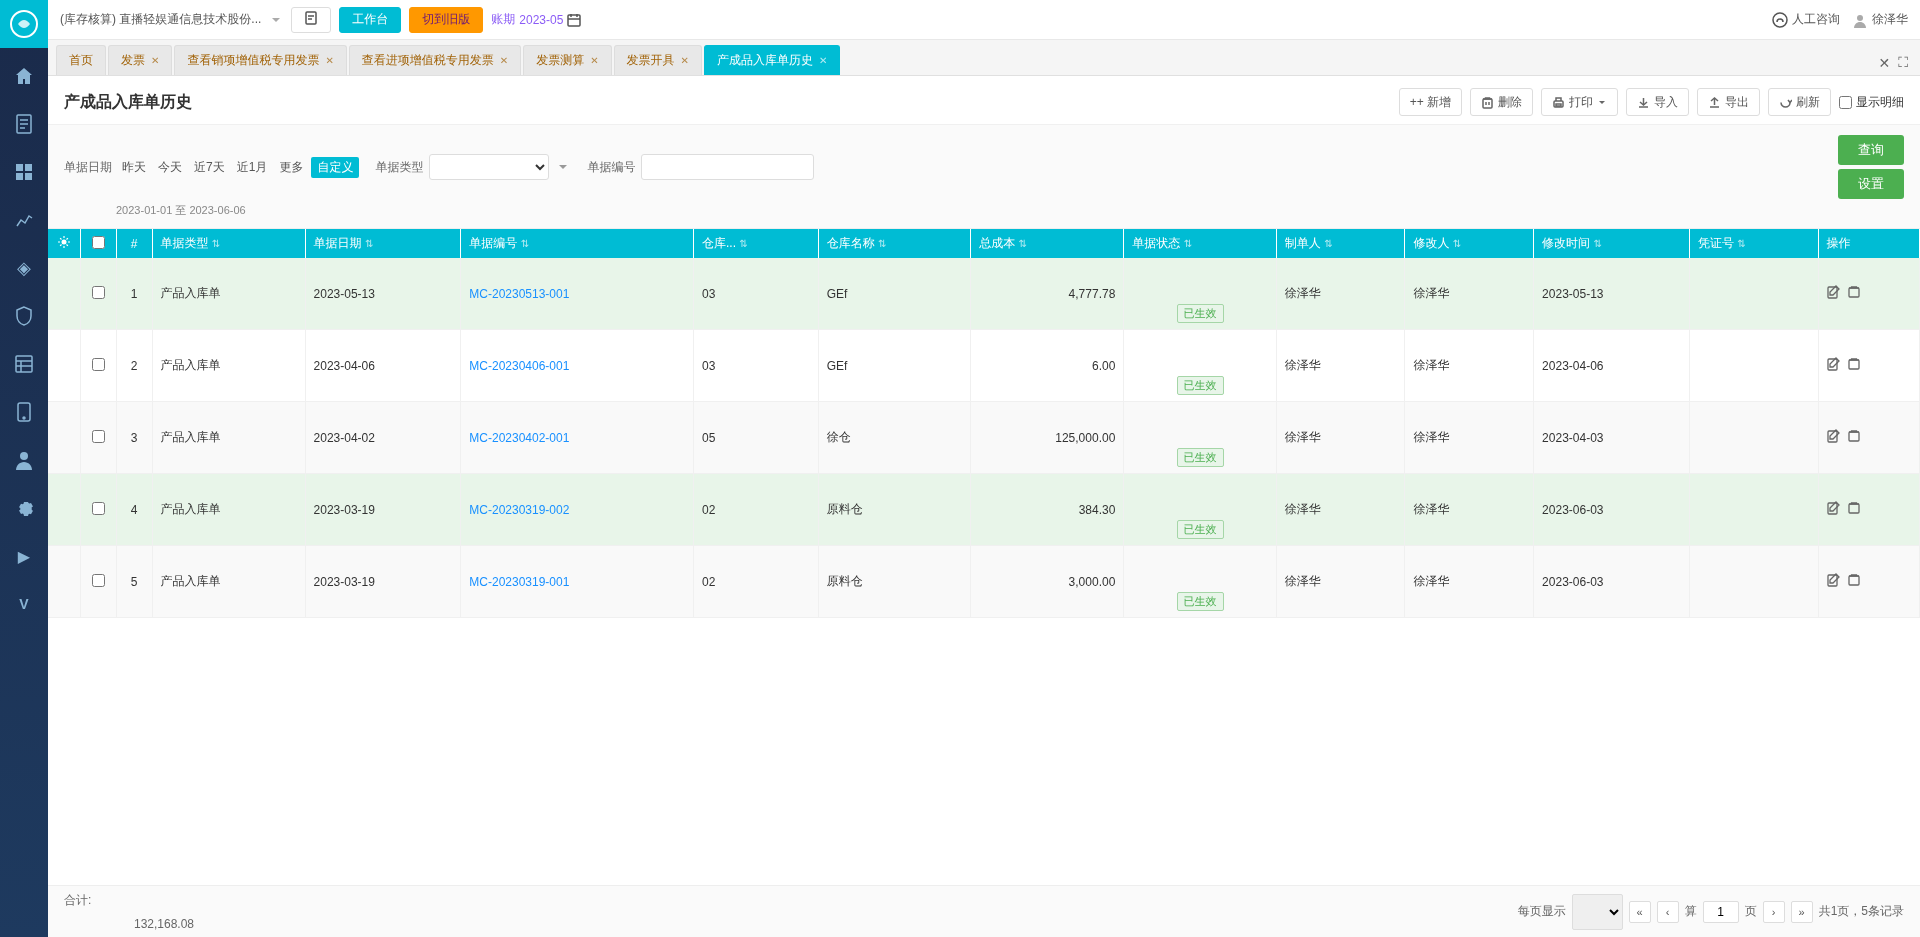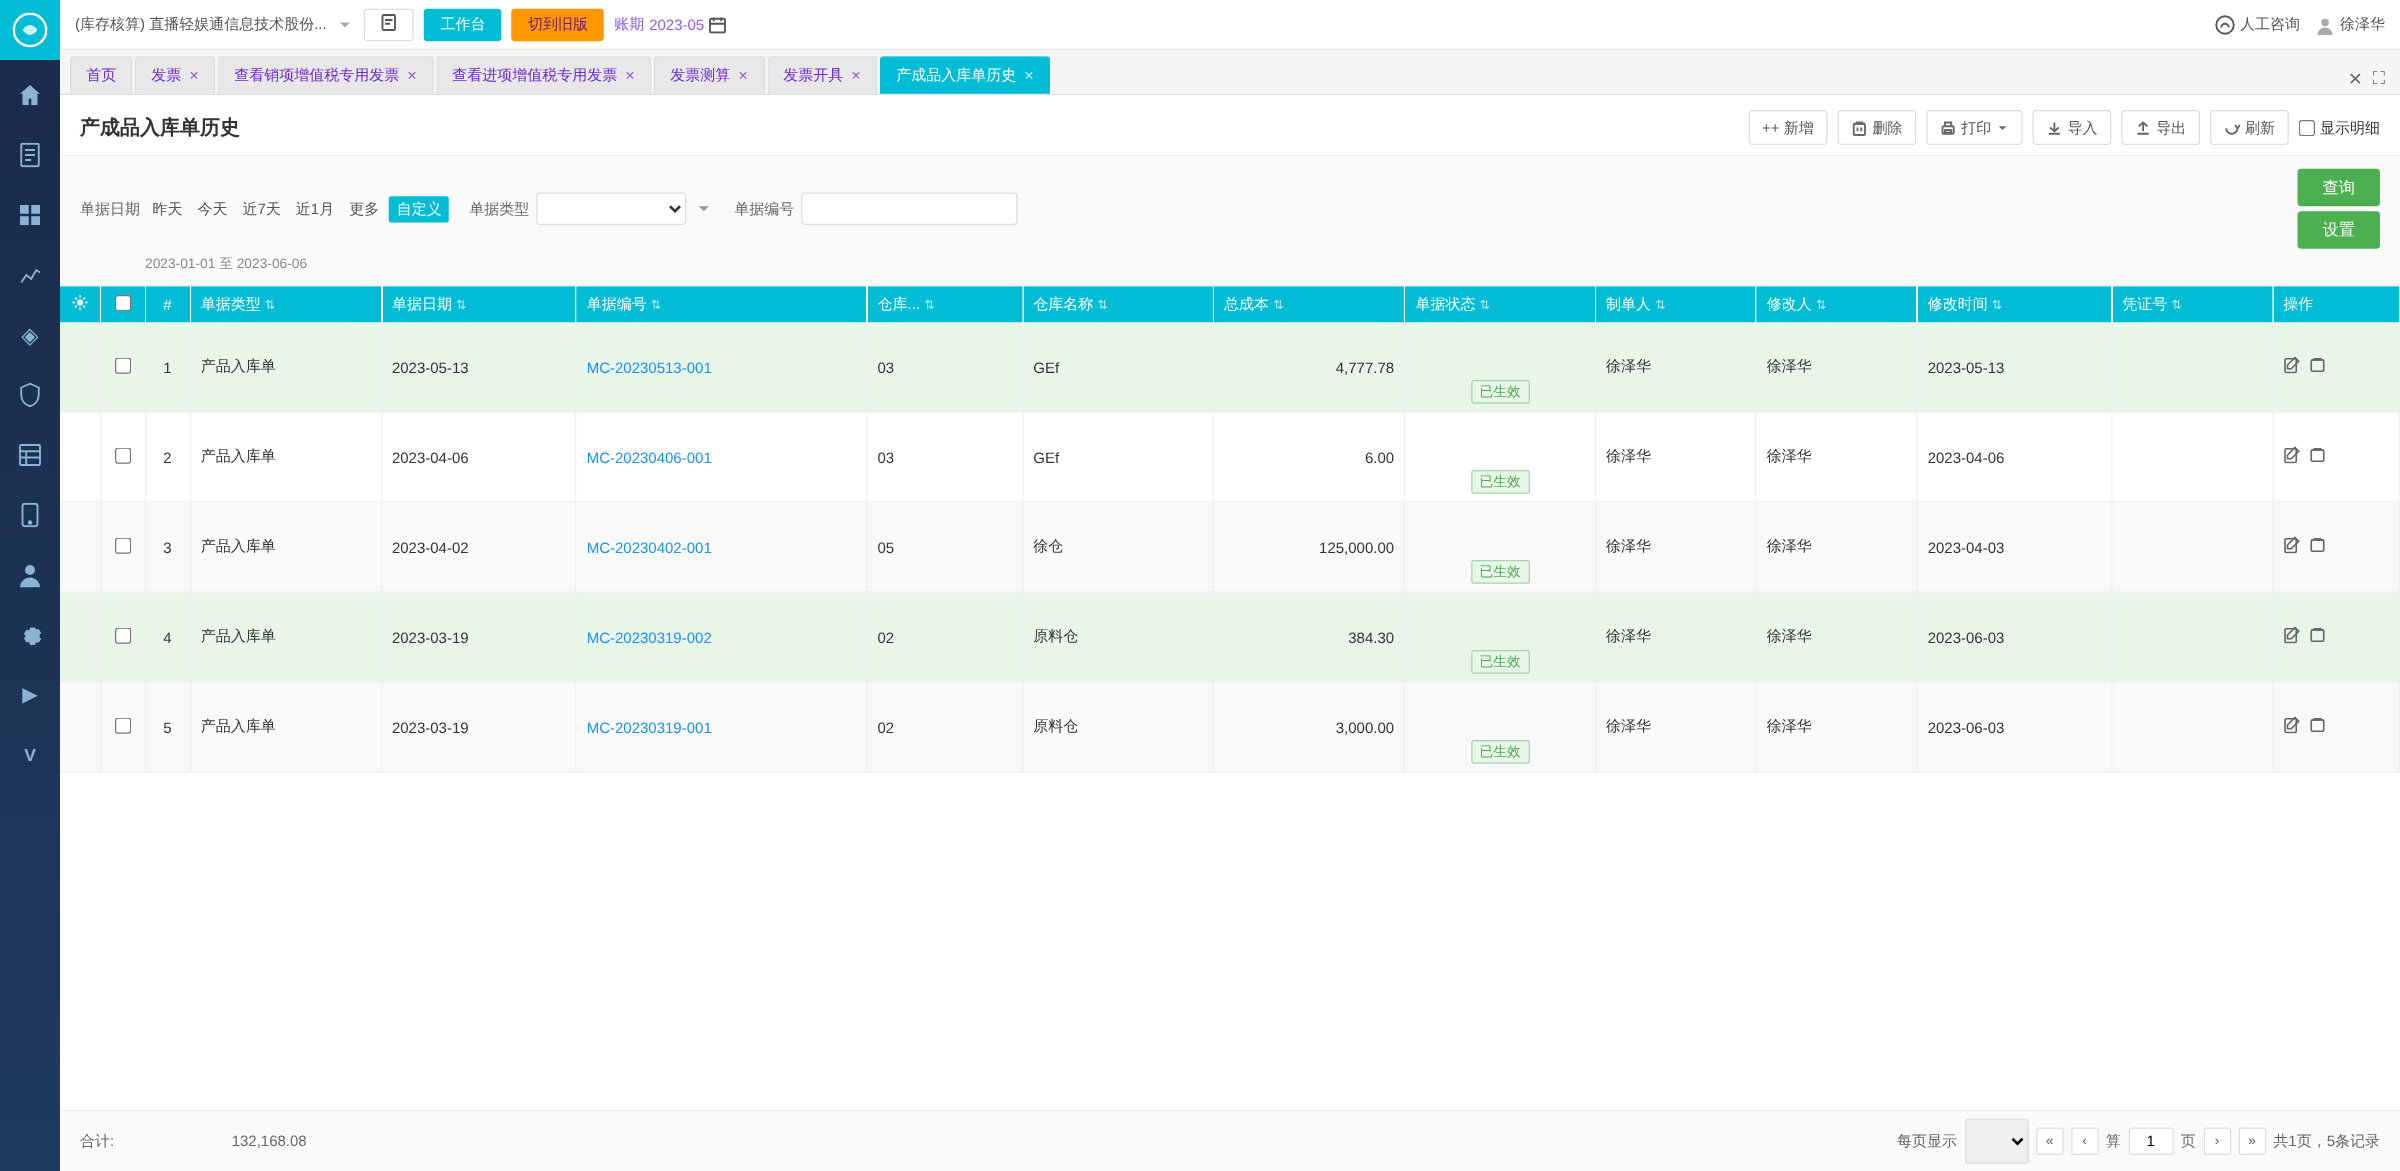--- a/index.html
+++ b/index.html
@@ -126,21 +126,21 @@
       padding: 0 12px;
       display: flex;
       align-items: center;
       gap: 6px;
       font-size: 12px;
       cursor: pointer;
       background: #e8e8e8;
       border: 1px solid #ddd;
       border-bottom: none;
       border-radius: 3px 3px 0 0;
-      color: #6d28d9;
+      color: #a16207;
       white-space: nowrap;
     }
     .tab.active {
       background: #00bcd4;
       color: white;
       border-color: #00bcd4;
     }
     .tab .close-icon { font-size: 10px; color: inherit; opacity: 0.7; }
 
     
@@ -348,22 +348,23 @@
       padding: 6px 16px;
       background: #fafafa;
       border-top: 1px solid #eee;
       display: flex;
       align-items: center;
       font-size: 12px;
       color: #666;
     }
     .footer-total {
       display: flex;
-      align-items: center;
-      gap: 24px;
+      align-items: flex-start;
+      gap: 8px;
+      flex-direction: column;
     }
     .pagination {
       margin-left: auto;
       display: flex;
       align-items: center;
       gap: 6px;
     }
     .page-size-select {
       height: 36px;
       border: 1px solid #ddd;

